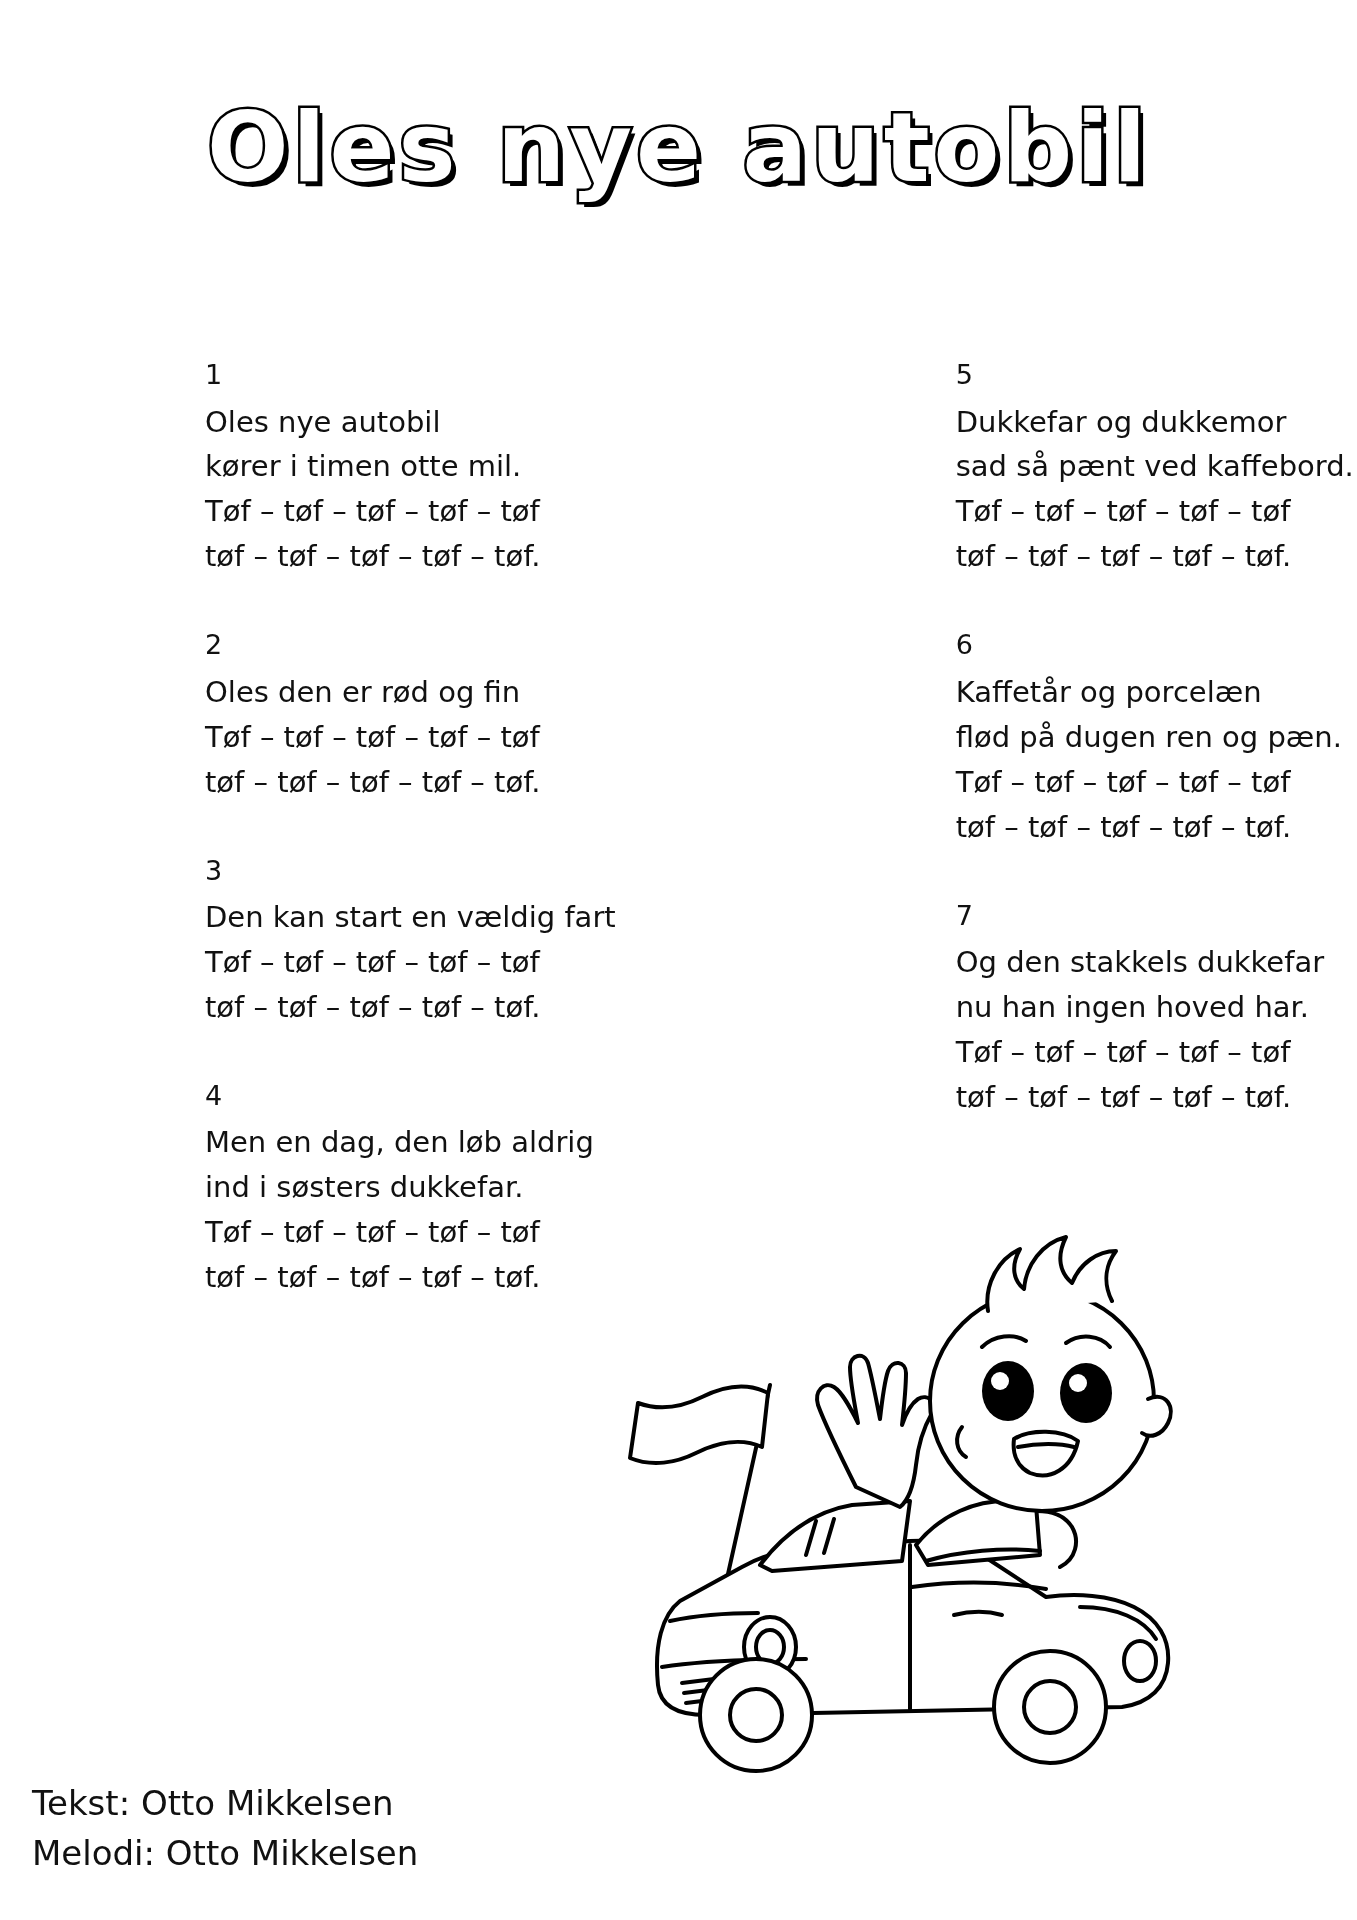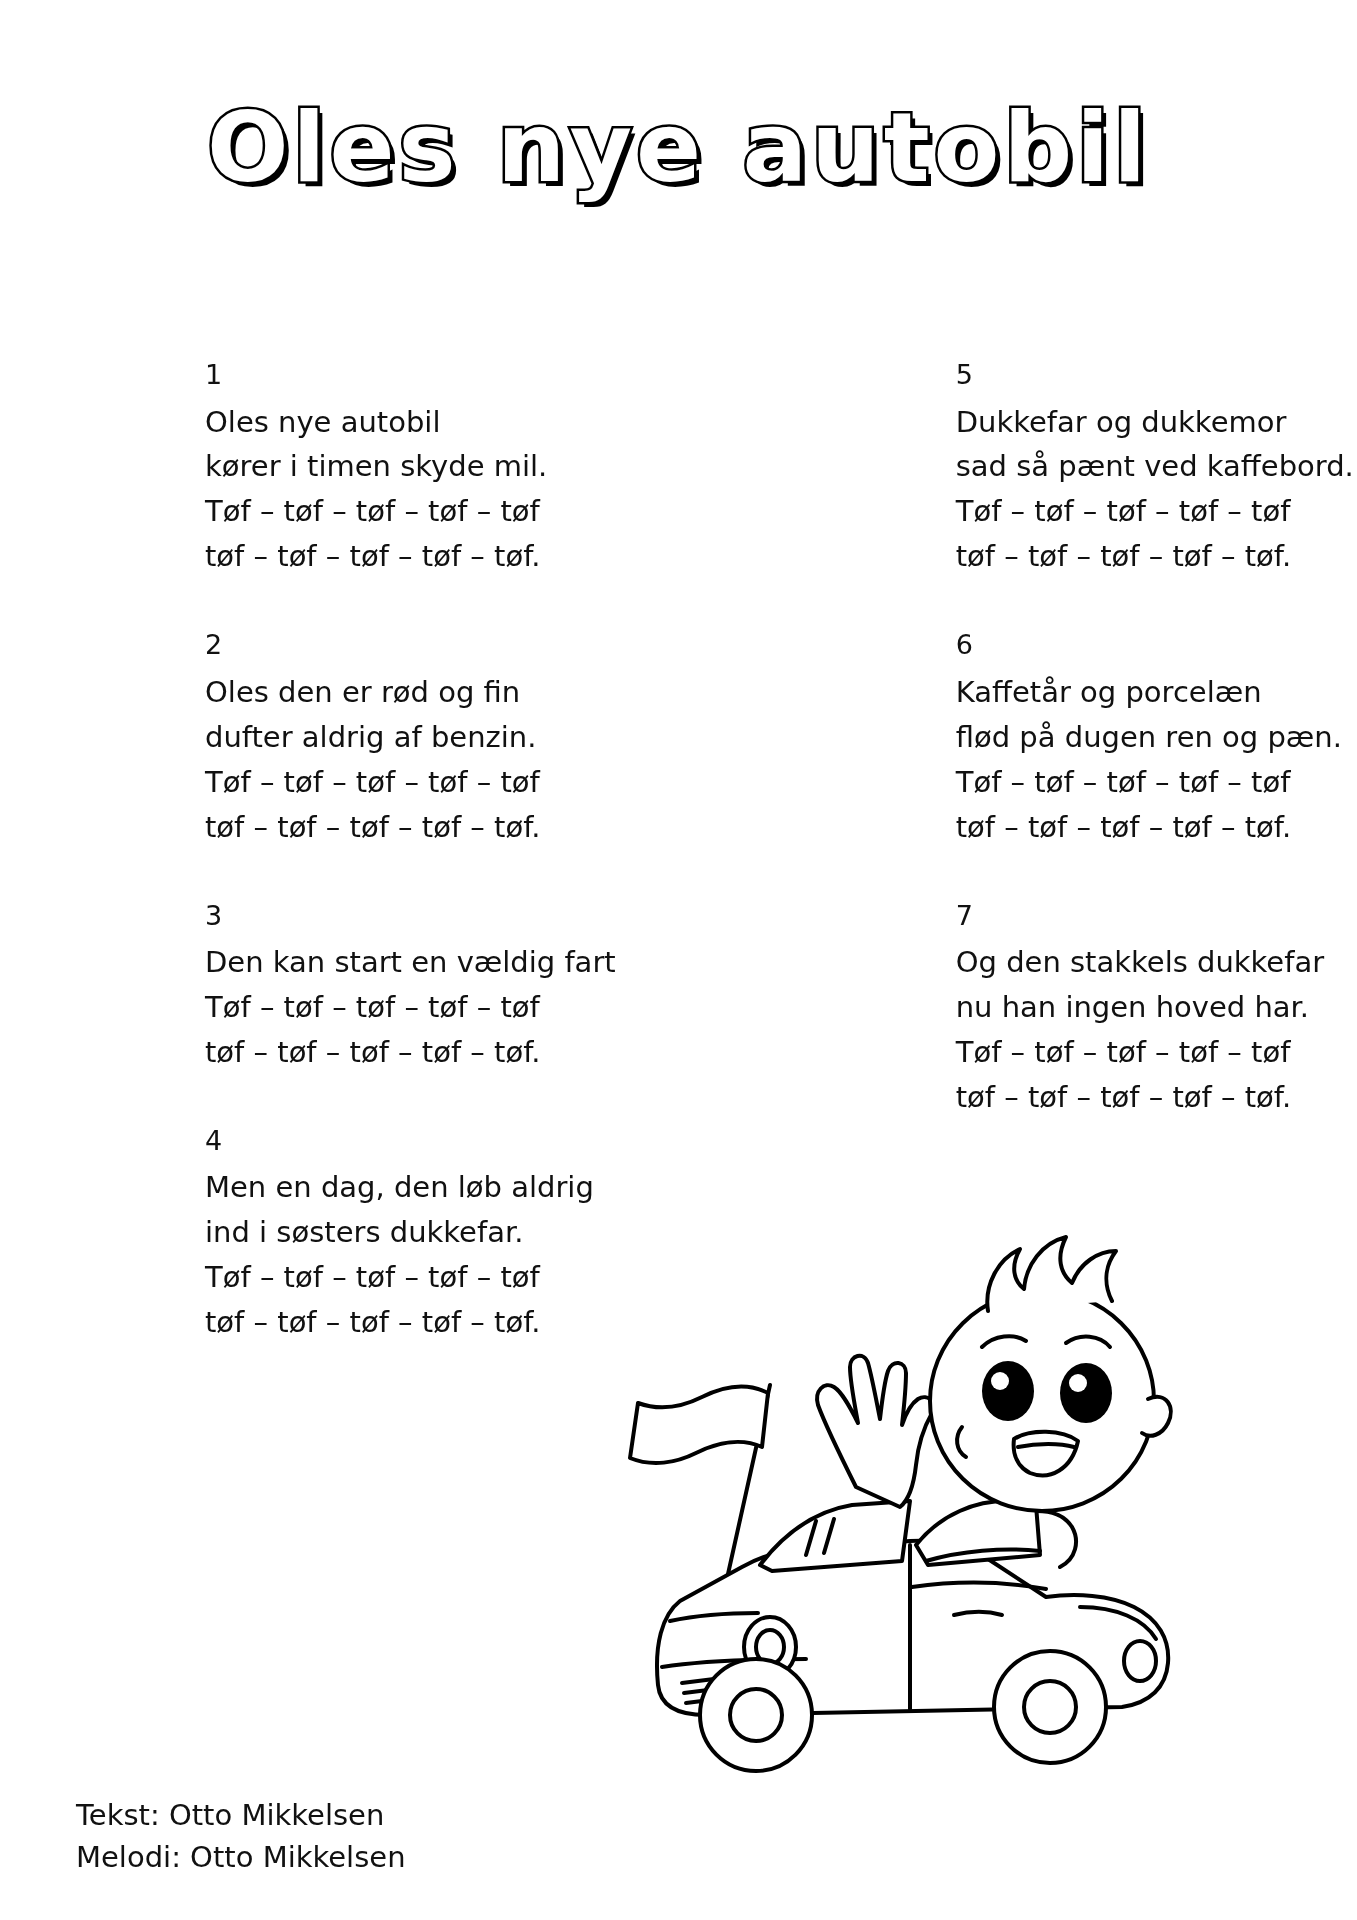--- a/index.html
+++ b/index.html
@@ -79,51 +79,49 @@
     width: 100%;
     height: 100%;
     display: block;
   }
 
   
   .credits {
     position: absolute;
     left: 32px;
     bottom: 42px;
-    font-size: 29px;
+    font-size: 34px;
     line-height: 1.45;
-    margin-left: 44px;
   }
   .credits div {
     white-space: pre;
   }
 </style>
 </head>
 <body>
 
 <div class="title-wrap">
   <div class="title">Oles nye autobil</div>
 </div>
 
 <div class="columns">
 
   <div class="column">
 
     <div class="verse">
       <div class="verse-number">1</div>
       <div class="verse-line">Oles nye autobil</div>
-      <div class="verse-line">kører i timen skyde mil.</div>
+      <div class="verse-line">kører i timen otte mil.</div>
       <div class="verse-line">Tøf – tøf – tøf – tøf – tøf</div>
       <div class="verse-line">tøf – tøf – tøf – tøf – tøf.</div>
     </div>
 
     <div class="verse">
       <div class="verse-number">2</div>
       <div class="verse-line">Oles den er rød og fin</div>
-      <div class="verse-line">dufter aldrig af benzin.</div>
       <div class="verse-line">Tøf – tøf – tøf – tøf – tøf</div>
       <div class="verse-line">tøf – tøf – tøf – tøf – tøf.</div>
     </div>
 
     <div class="verse">
       <div class="verse-number">3</div>
       <div class="verse-line">Den kan start en vældig fart</div>
       <div class="verse-line">Tøf – tøf – tøf – tøf – tøf</div>
       <div class="verse-line">tøf – tøf – tøf – tøf – tøf.</div>
     </div>

